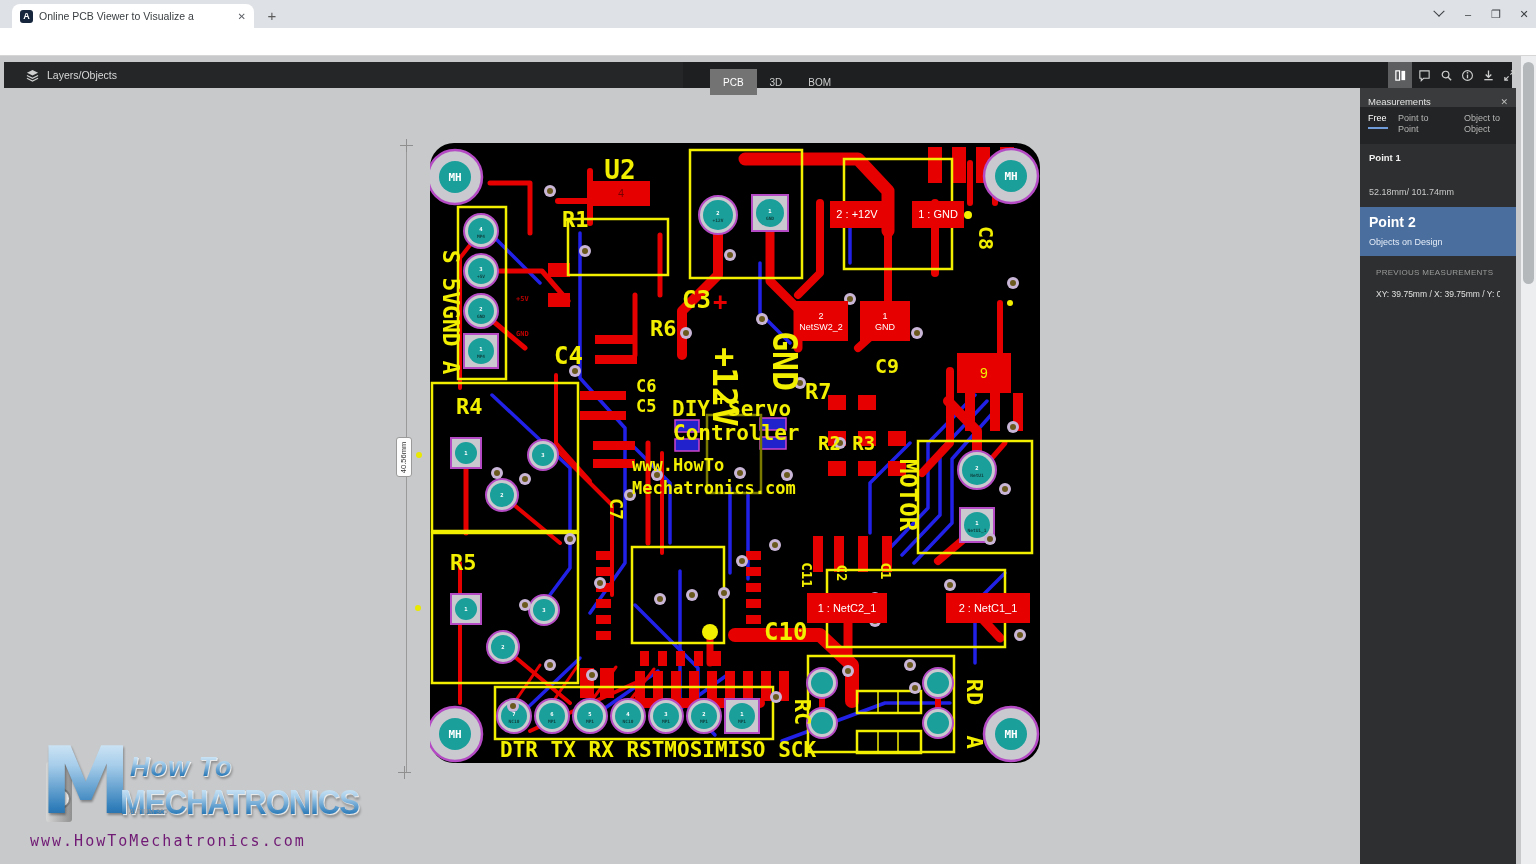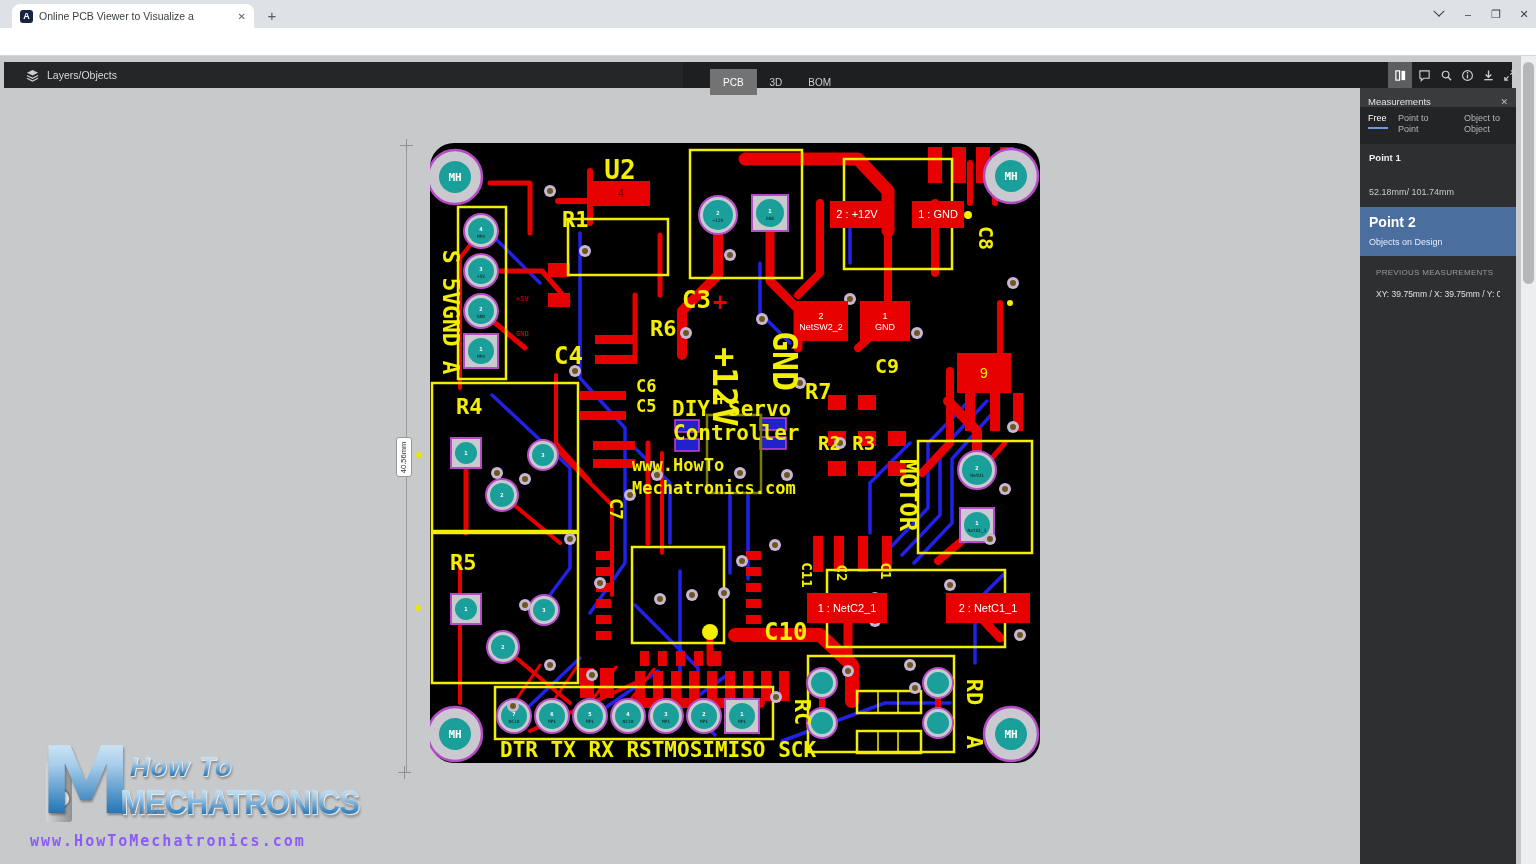--- a/index.html
+++ b/index.html
@@ -74,21 +74,21 @@
   
   #wm { position:absolute; left:12px; top:740px; width:300px; height:100px; }
   .grad { background:linear-gradient(180deg,#eaf5fc 0%,#a6cdea 35%,#2f7dba 75%,#164e85 100%); -webkit-background-clip:text; background-clip:text; color:transparent; font-weight:bold; }
   #wm-m { position:absolute; left:28px; top:-12px; font-size:92px; font-family:"DejaVu Sans",sans-serif; letter-spacing:-4px; filter:drop-shadow(1px 2px 1px rgba(0,0,0,.35)); }
   #wm-machine { position:absolute; left:34px; top:22px; width:26px; height:60px; background:linear-gradient(90deg,#d8d8d8,#8a8a8a); border-radius:3px; opacity:.9; }
   #wm-machine:before { content:""; position:absolute; left:4px; top:26px; width:17px; height:17px; border-radius:50%; background:#ececec; border:2px solid #777; }
   #wm-machine:after { content:""; position:absolute; left:9px; top:2px; width:7px; height:20px; background:#f4f4f4; border:1px solid #888; }
   #wm-altium { position:absolute; left:117px; top:68px; font-size:7px; color:#8f9398; line-height:1.2; }
   #wm-howto { position:absolute; left:118px; top:12px; font-size:27px; font-style:italic; letter-spacing:1px; filter:drop-shadow(1px 1px 0 rgba(255,255,255,.8)) drop-shadow(1px 2px 1px rgba(0,0,0,.3)); }
   #wm-mech { position:absolute; left:108px; top:45px; font-size:31px; letter-spacing:-1px; transform:scaleY(1.15); filter:drop-shadow(1px 1px 0 rgba(255,255,255,.8)) drop-shadow(1px 2px 1px rgba(0,0,0,.3)); }
-  #wm-url { position:absolute; left:30px; top:832px; font-family:"DejaVu Sans Mono",monospace; font-weight:bold; font-size:15px; letter-spacing:2px; color:#8b5cf6; }
+  #wm-url { position:absolute; left:30px; top:832px; font-family:"DejaVu Sans Mono",monospace; font-weight:normal; font-size:15px; letter-spacing:2px; color:#701a75; }
 
   
   .silk { font-family:"DejaVu Sans Mono",monospace; font-weight:bold; }
   .rt { stroke:#e60000; fill:none; stroke-linecap:round; stroke-linejoin:round; }
   .bt { stroke:#2121e8; fill:none; stroke-width:3.5; stroke-linecap:round; stroke-linejoin:round; }
   .rr { fill:#e60000; }
   .ybox { stroke:#f2ef00; stroke-width:2.5; fill:none; }
 </style>
 </head>
 <body>

